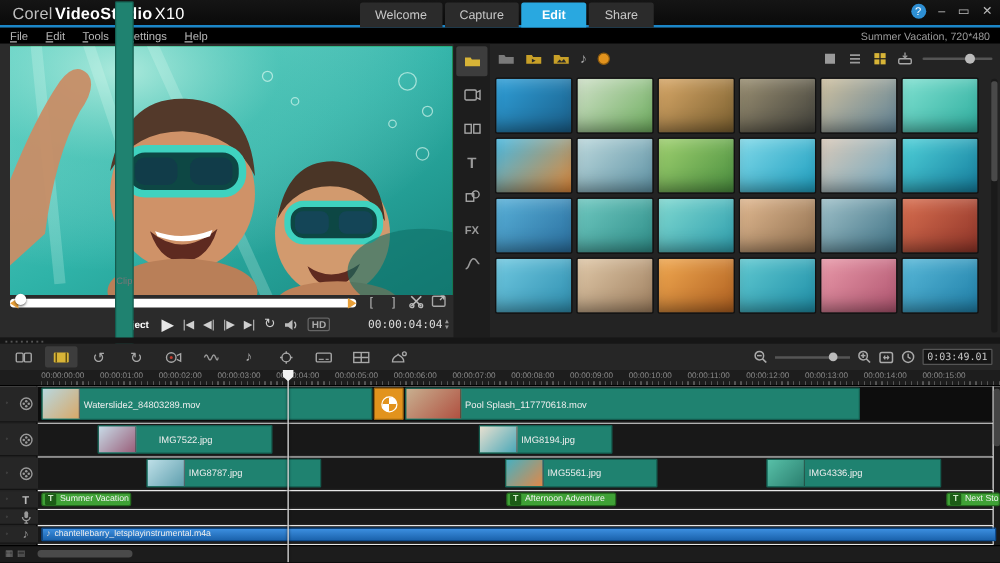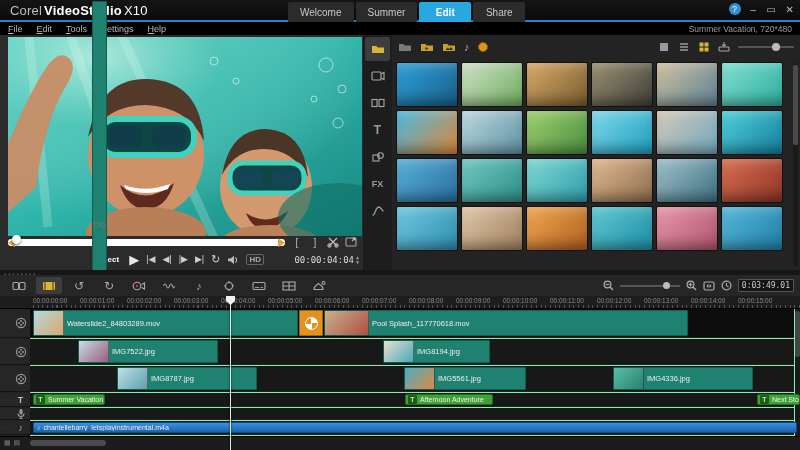--- a/index.html
+++ b/index.html
@@ -72,21 +72,21 @@
   .tlbtn{width:26px;height:17px;display:flex;align-items:center;justify-content:center;color:#a8a8a8;font-size:10px;border-radius:2px;}
   .tlbtn.active{background:#3d3d3d;color:#d8b437;}
   .tl-right{margin-left:auto;display:flex;align-items:center;gap:6px;}
   .tl-zslider{position:relative;width:60px;height:2px;background:#555;}
   .tl-zslider .dot{position:absolute;right:10px;top:-3px;width:7px;height:7px;border-radius:50%;background:#bbb;}
   .tl-duration{border:1px solid #555;background:#151515;color:#c8c8c8;font-family:"DejaVu Sans Mono",monospace;font-size:8px;padding:1px 3px;border-radius:1px;}
   .ruler{position:relative;height:13px;background:#1d1d1d;border-bottom:1px solid #000;overflow:hidden;}
   .ruler .minors{position:absolute;left:33px;right:0;bottom:0;height:3px;
       background:repeating-linear-gradient(90deg,#555 0 1px,transparent 1px 4.7px);}
   .rlabel{position:absolute;top:1px;font-size:6.5px;color:#8a8a8a;white-space:nowrap;}
-  .tracks{position:relative;height:127px;background:#86efac;overflow:hidden;}
+  .tracks{position:relative;height:127px;background:#e5e5e5;overflow:hidden;}
   .hdrcol{position:absolute;left:0;top:0;bottom:0;width:30px;background:#222;border-right:1px solid #000;z-index:3;}
   .trow{position:absolute;left:0;right:0;}
   .trk-head{position:absolute;left:0;width:30px;height:100%;background:#262626;border-bottom:1px solid #141414;
             display:flex;align-items:center;z-index:4;color:#9a9a9a;}
   .trk-head .mini{width:11px;text-align:center;font-size:6px;color:#666;}
   .trk-head .ticon{flex:1;display:flex;align-items:center;justify-content:center;font-size:9px;}
   .trk-content{position:absolute;left:30px;right:6px;top:0;bottom:0;background:#181818;border-bottom:1px solid #222;}
   .trow.video .trk-content{background:#0d0d0d;}
   .clip{position:absolute;top:1px;bottom:1px;background:#1f8270;border:1px solid #145c4f;display:flex;align-items:center;overflow:hidden;border-radius:1px;}
   .clip .cthumb{height:100%;flex:0 0 auto;border-right:1px solid rgba(0,0,0,.5);}
@@ -114,21 +114,21 @@
 <div id="app">
 
   <div class="titlebar">
     <div class="brand">
       <span class="corel">Corel</span>
       <span class="prod">VideoStudio</span>
       <span class="ver">X10</span>
     </div>
     <div class="tabs" id="tabs">
         <div class="tab">Welcome</div>
-        <div class="tab">Summer</div>
+        <div class="tab">Capture</div>
         <div class="tab active">Edit</div>
         <div class="tab">Share</div>
       </div>
     <div class="winctrls">
       <span class="helpdot">?</span>
       <span>–</span>
       <span>▭</span>
       <span>✕</span>
     </div>
   </div>
@@ -549,21 +549,21 @@
               <svg xmlns="http://www.w3.org/2000/svg" width="12" height="12" viewBox="0 0 12 12" fill="none" stroke="#9a9a9a" stroke-width="1.1">
                 <circle cx="6" cy="6" r="4.6" stroke="#9a9a9a"></circle>
                 <circle cx="6" cy="4" r="1" fill="#9a9a9a" stroke="none"></circle>
                 <circle cx="6" cy="8" r="1" fill="#9a9a9a" stroke="none"></circle>
                 <circle cx="4" cy="6" r="1" fill="#9a9a9a" stroke="none"></circle>
                 <circle cx="8" cy="6" r="1" fill="#9a9a9a" stroke="none"></circle>
               </svg>
             </span>
           </div>
           <div class="trk-content">
-            <div class="clip" style="left: 48px; width: 140px;">
+            <div class="clip" style="left: 48px; width: 140px; gap: 15px;">
               <div class="cthumb" style="width: 30px; background: linear-gradient(135deg, rgb(200, 220, 232), rgb(154, 95, 122));"></div>
               <span class="clabel">IMG7522.jpg</span>
             </div>
             <div class="clip" style="left: 338px; width: 107px; margin-left: 15px;">
               <div class="cthumb" style="width: 30px; background: linear-gradient(135deg, rgb(232, 224, 208), rgb(74, 168, 184));"></div>
               <span class="clabel">IMG8194.jpg</span>
             </div>
           </div>
         </div>
         <div class="trow overlay" style="top: 57px; height: 26px;">

